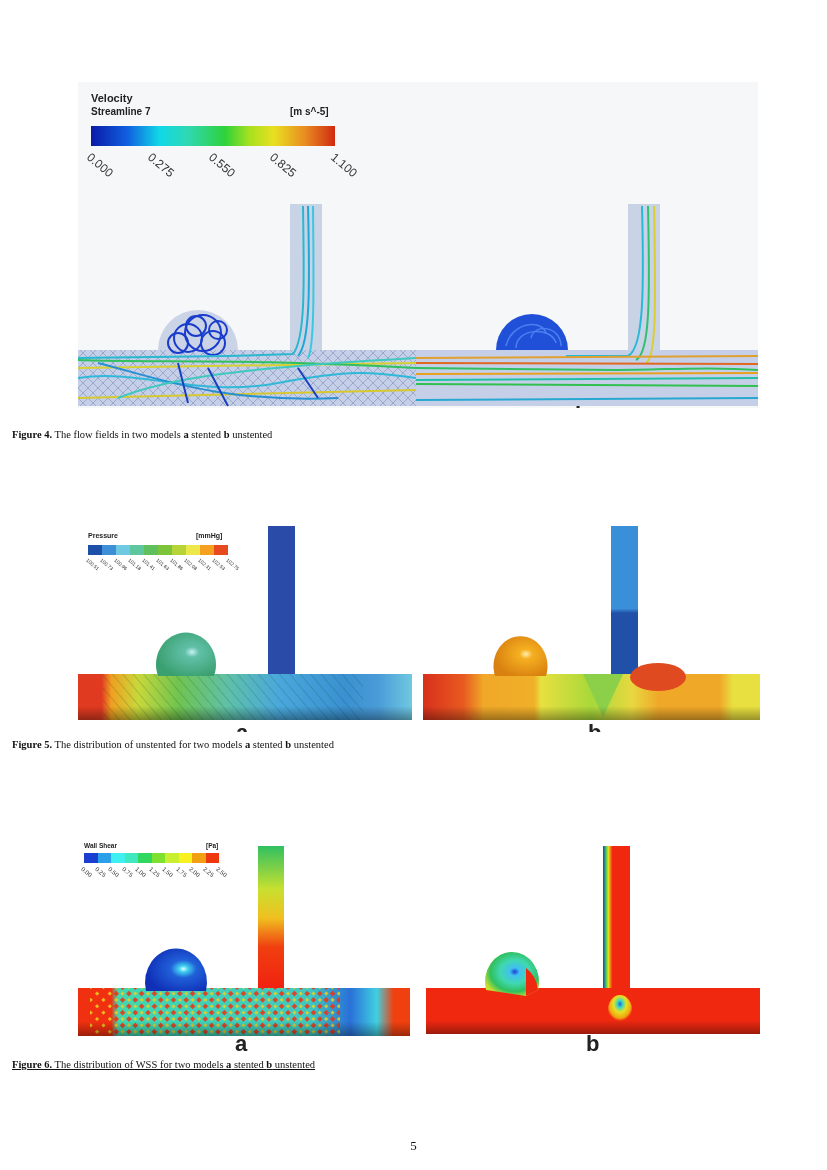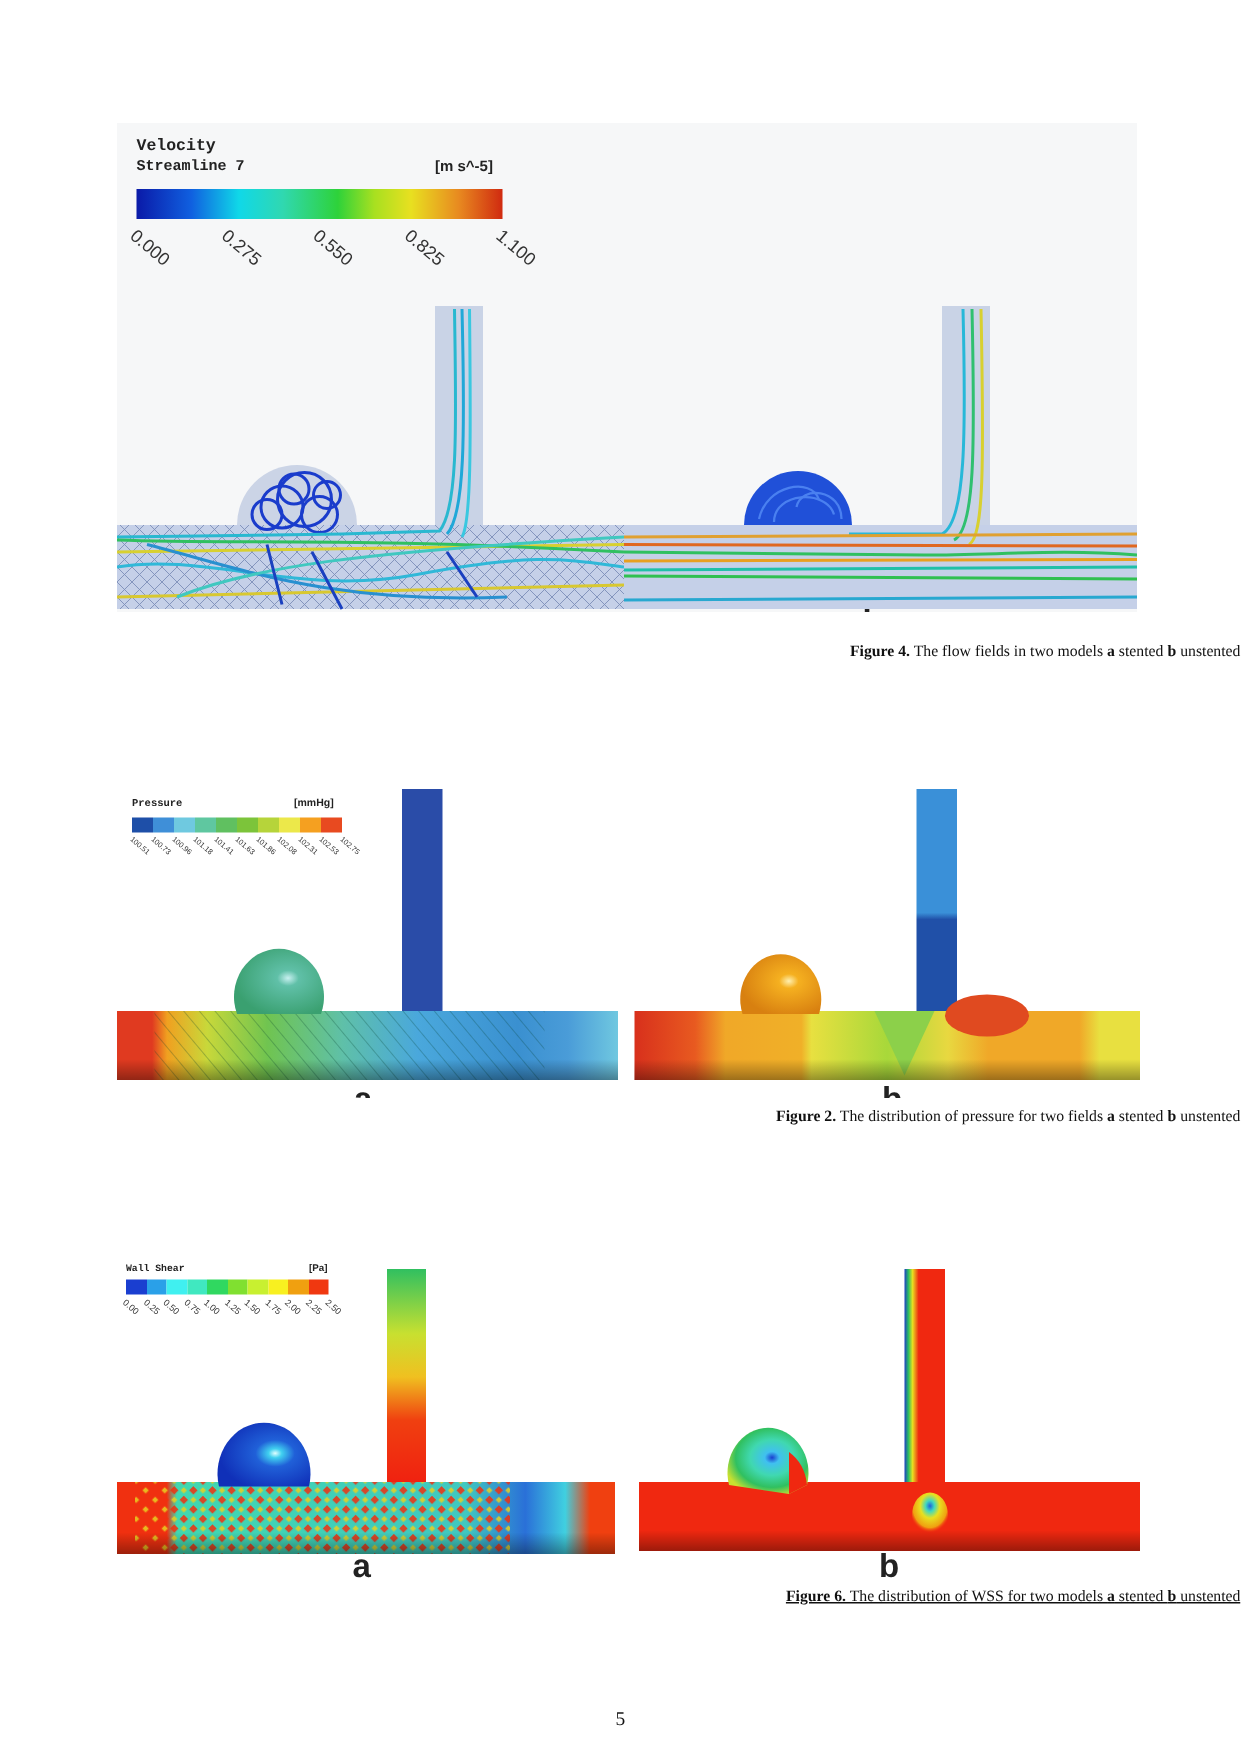--- a/index.html
+++ b/index.html
@@ -1,21 +1,21 @@
 <!DOCTYPE html>
 <html><head>
 <meta charset="utf-8">
 <style>
   html,body{margin:0;padding:0;background:#fff;}
   body{width:827px;height:1170px;position:relative;overflow:hidden;font-family:"Liberation Serif",serif;color:#111;}
   .fig{position:absolute;overflow:hidden;}
-  .caption{position:absolute;left:0;width:827px;text-align:right;font-size:10.5px;font-family:"Liberation Serif",serif;}
+  .caption{position:absolute;left:0;width:655px;text-align:left;font-size:10.5px;font-family:"Liberation Serif",serif;padding-left:12px;}
   .caption b{font-weight:bold;}
   .panel-label{position:absolute;font-family:"Liberation Sans",sans-serif;font-weight:bold;font-size:22px;color:#222;}
-  .legend-title{position:absolute;font-family:Liberation Mono, monospace;font-size:10px;color:#222;font-weight:bold;}
+  .legend-title{position:absolute;font-family:Liberation Sans, sans-serif;font-size:10px;color:#222;font-weight:bold;}
   .legend-unit{position:absolute;font-family:"Liberation Sans",sans-serif;font-size:10px;color:#222;font-weight:bold;}
   .tick{position:absolute;font-family:"Liberation Sans",sans-serif;color:#333;transform-origin:0 0;transform:rotate(40deg);white-space:nowrap;}
   .page-num{position:absolute;left:0;width:827px;text-align:center;top:1138px;font-size:13px;}
 </style>
 </head>
 <body>
 
 <div class="fig" style="left:78px;top:82px;width:680px;height:326px;background:#f6f7f8;">
 
   <div class="legend-title" style="left:13px;top:10px;font-size:11px;">Velocity</div>
@@ -187,21 +187,21 @@
     <rect x="5" y="152" width="337" height="46" fill="url(#p5b)"></rect>
     <path d="M165 152 L205 152 L185 195 Z" fill="#8cd04a"></path>
     <ellipse cx="240" cy="155" rx="28" ry="14" fill="#e04a20"></ellipse>
     <rect x="5" y="152" width="337" height="46" fill="url(#shade5b)"></rect>
     <path d="M77 154 A27 30 0 1 1 128 154 Z" fill="url(#ball5b)"></path>
   </svg>
   <div class="panel-label" style="left:510px;top:198px;">b</div>
 </div>
 
 <div class="caption" style="top:739px;">
-  <b>Figure 2.</b><span> The distribution of pressure for two fields </span><b>a</b><span> stented </span><b>b</b><span> unstented</span>
+  <b>Figure 5.</b><span> The distribution of unstented for two models </span><b>a</b><span> stented </span><b>b</b><span> unstented</span>
 </div>
 
 <div class="fig" style="left:78px;top:838px;width:682px;height:215px;background:#fff;">
   <div class="legend-title" style="left:6px;top:4px;font-size:6.5px;">Wall Shear</div>
   <div class="legend-unit" style="left:128px;top:4px;font-size:6.5px;">[Pa]</div>
   <div style="position:absolute;left:6px;top:15px;width:135px;height:10px;display:flex;">
     <div style="flex:1;background:#1a3ed0"></div>
       <div style="flex:1;background:#2aa0e8"></div>
       <div style="flex:1;background:#40f0f0"></div>
       <div style="flex:1;background:#40e8c0"></div>

